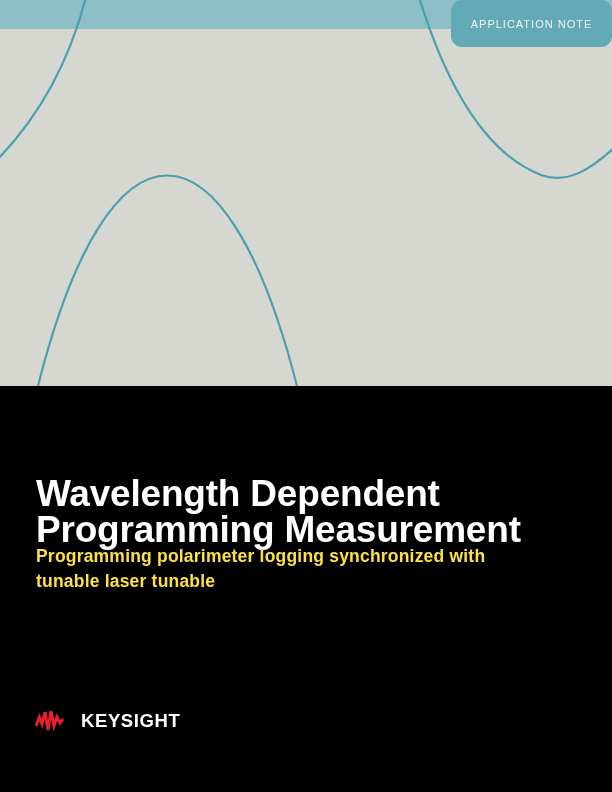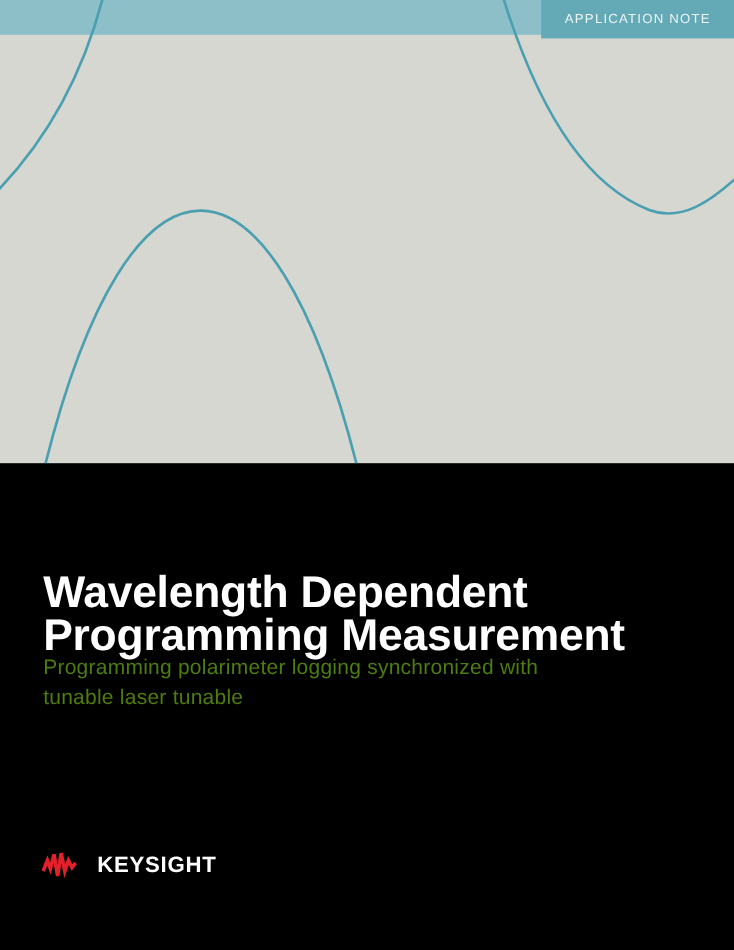--- a/index.html
+++ b/index.html
@@ -28,23 +28,23 @@
     background:var(--hero-background,#d6d7d1);
     overflow:hidden;
   }
   .top-strip{
     position:absolute;left:0;top:0;
     width:612px;height:29px;
     background:var(--top-strip-teal,#8cbfc8);
   }
   .badge{
     position:absolute;left:451px;top:0;
-    width:161px;height:32px;
+    width:161px;height:47px;
     background:var(--badge-teal,#63a9b6);
-    display:flex;align-items:center;justify-content:center;
+    display:flex;align-items:center;justify-content:center;border-radius:11px;
   }
   .badge span{
     color:var(--badge-text,#eef5f6);
     font-size:11px;
     letter-spacing:1px;
     font-weight:400;
     white-space:nowrap;
   }
   .curves{
     position:absolute;left:0;top:0;
@@ -60,23 +60,23 @@
   .title{
     position:absolute;left:36px;top:476px;
     color:var(--title-text,#fff);
     font-size:37px;
     font-weight:bold;
     line-height:36px;
     letter-spacing:-0.2px;
   }
   .subtitle{
     position:absolute;left:36px;top:544px;
-    color:#4d7c0f;
+    color:#fde047;
     font-size:17.5px;
-    font-weight:400;
+    font-weight:700;
     line-height:25px;
     letter-spacing:0.2px;
   }
   
   .logo{
     position:absolute;left:35px;top:709px;
     display:flex;align-items:center;gap:16px;
   }
   .spark{width:30px;height:24px;}
   .spark polyline{

